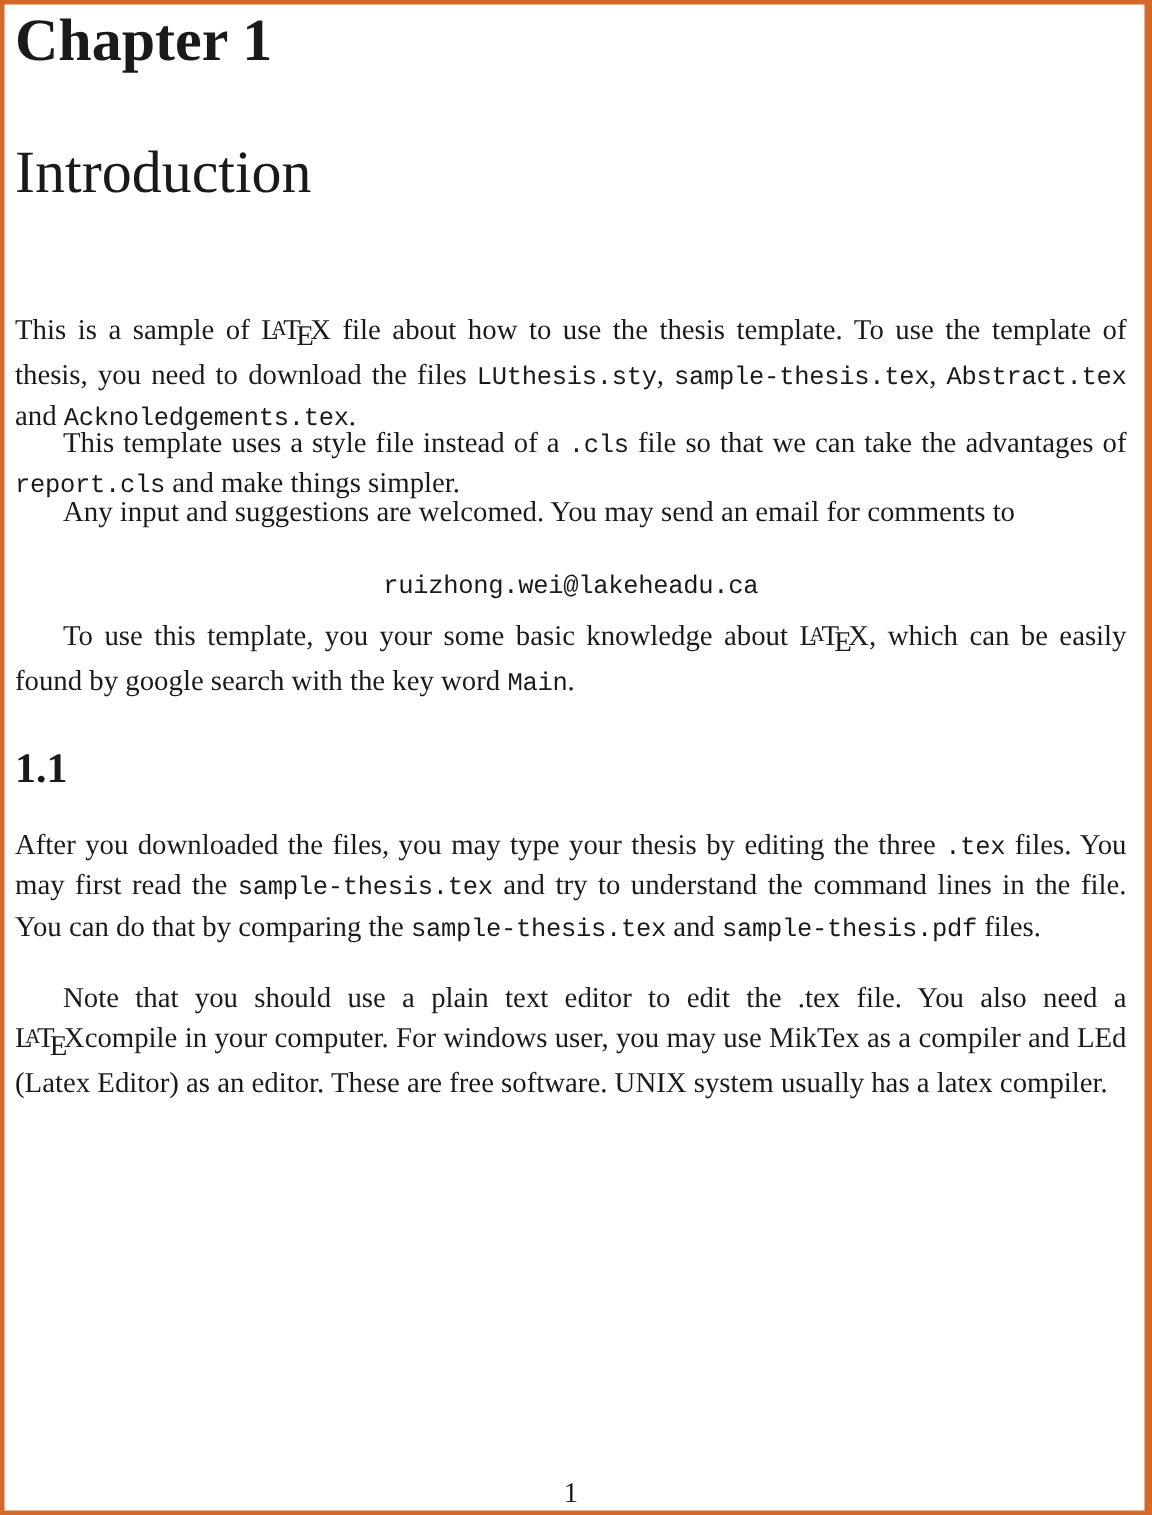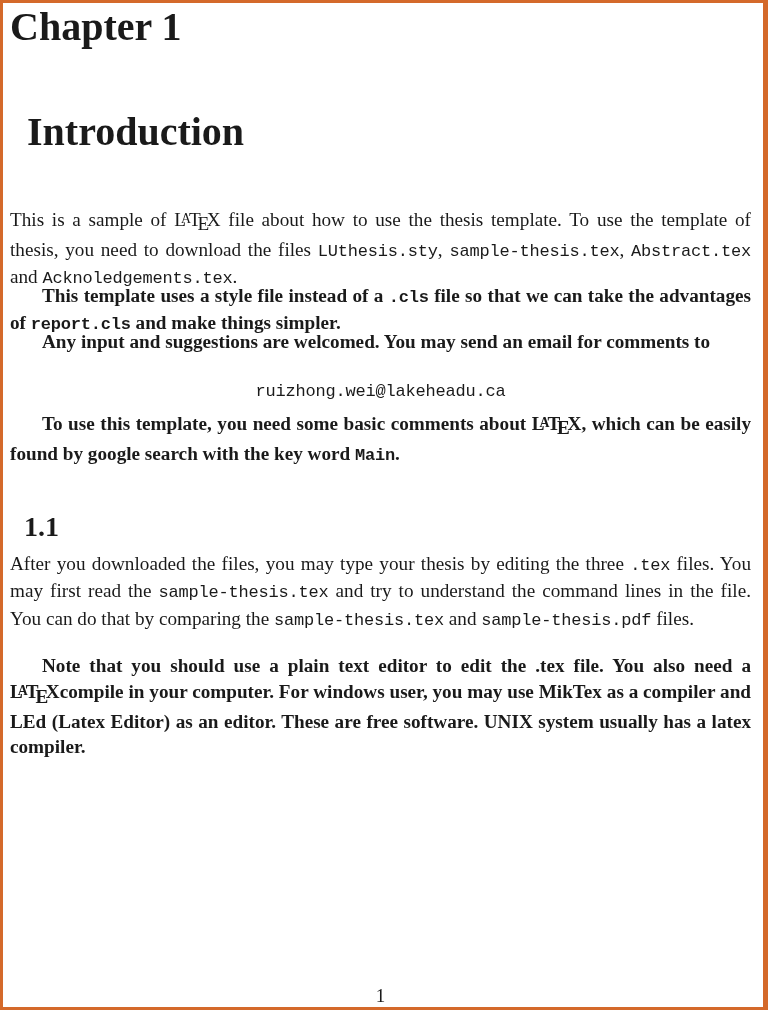--- a/index.html
+++ b/index.html
@@ -23,38 +23,38 @@
     position: absolute; left: 7px; top: 0; width: 741px;
   }
   .tt { font-family: "Liberation Mono", "DejaVu Sans Mono", monospace; font-size: 17px; letter-spacing: -0.2px; margin-top: 20px; }
   .chapter-label {
     position: absolute; left: 0; top: 2px;
     font-family: "Liberation Serif", serif; font-weight: bold; font-size: 40px; line-height: 44px;
     margin: 0;
   }
   .chapter-title {
     position: absolute; left: 0; top: 90px;
-    font-family: "Liberation Serif", serif; font-weight: bold; font-size: 40px; line-height: 44px;
-    margin: 17px;
+    font-family: "Liberation Serif", serif; font-weight: normal; font-size: 40px; line-height: 44px;
+    margin: 0;
     text-align: right;
   }
   .para {
     position: absolute; left: 0; width: 741px;
     font-family: "Liberation Serif", serif; font-size: 19.2px; line-height: 25.3px;
     text-align: justify; margin: 0;
   }
-  .indent { text-indent: 32px; font-weight: bold; }
+  .indent { text-indent: 32px; }
   .center { text-align: center; }
   .latex { font-family: "Liberation Serif", serif; }
   .latex .a { font-size: 0.72em; vertical-align: 0.22em; margin-left: -0.36em; margin-right: -0.15em; }
   .latex .e { vertical-align: -0.22em; margin-left: -0.1667em; margin-right: -0.125em; }
   .section-head {
     position: absolute; left: 0; top: 493px;
     font-family: "Liberation Serif", serif; font-weight: bold; font-size: 28px; line-height: 34px;
-    margin: 14px; display: flex;
+    margin: 0; display: flex;
   }
   .section-num { width: 78px; }
   .page-number {
     position: absolute; left: 0; width: 741px; top: 982px;
     text-align: center; font-family: "Liberation Serif", serif; font-size: 19px; line-height: 22px;
   }
 </style>
 </head>
 <body>
 
@@ -65,21 +65,21 @@
     <h1 class="chapter-title">Introduction</h1>
 
     <p class="para" style="top:203px;"><span>This is a sample of </span><span class="latex">L<span class="a">A</span>T<span class="e">E</span>X</span><span> file about how to use the thesis template. To use the template of thesis, you need to download the files </span><span class="tt">LUthesis.sty</span><span>, </span><span class="tt">sample-thesis.tex</span><span>, </span><span class="tt">Abstract.tex</span><span> and </span><span class="tt">Acknoledgements.tex</span><span>.</span></p>
 
     <p class="para indent" style="top:280px;"><span>This template uses a style file instead of a </span><span class="tt">.cls</span><span> file so that we can take the advantages of </span><span class="tt">report.cls</span><span> and make things simpler.</span></p>
 
     <p class="para indent" style="top:326px;"><span>Any input and suggestions are welcomed. You may send an email for comments to</span></p>
 
     <p class="para center" style="top:374px;"><span class="tt">ruizhong.wei@lakeheadu.ca</span></p>
 
-    <p class="para indent" style="top:407px;"><span>To use this template, you need some basic comments about </span><span class="latex">L<span class="a">A</span>T<span class="e">E</span>X</span><span>, which can be easily found by google search with the key word </span><span class="tt">Main</span><span>.</span></p>
+    <p class="para indent" style="top:407px;"><span>To use this template, you your some basic knowledge about </span><span class="latex">L<span class="a">A</span>T<span class="e">E</span>X</span><span>, which can be easily found by google search with the key word </span><span class="tt">Main</span><span>.</span></p>
 
     <h2 class="section-head">
         <span class="section-num">1.1</span>
       </h2>
 
     <p class="para" style="top:548px;"><span>After you downloaded the files, you may type your thesis by editing the three </span><span class="tt">.tex</span><span> files. You may first read the </span><span class="tt">sample-thesis.tex</span><span> and try to understand the command lines in the file. You can do that by comparing the </span><span class="tt">sample-thesis.tex</span><span> and </span><span class="tt">sample-thesis.pdf</span><span> files.</span></p>
 
     <p class="para indent" style="top:650px;"><span>Note that you should use a plain text editor to edit the .tex file. You also need a </span><span class="latex">L<span class="a">A</span>T<span class="e">E</span>X</span><span>compile in your computer. For windows user, you may use MikTex as a compiler and LEd (Latex Editor) as an editor. These are free software. UNIX system usually has a latex compiler.</span></p>
 
     <div class="page-number">1</div>

